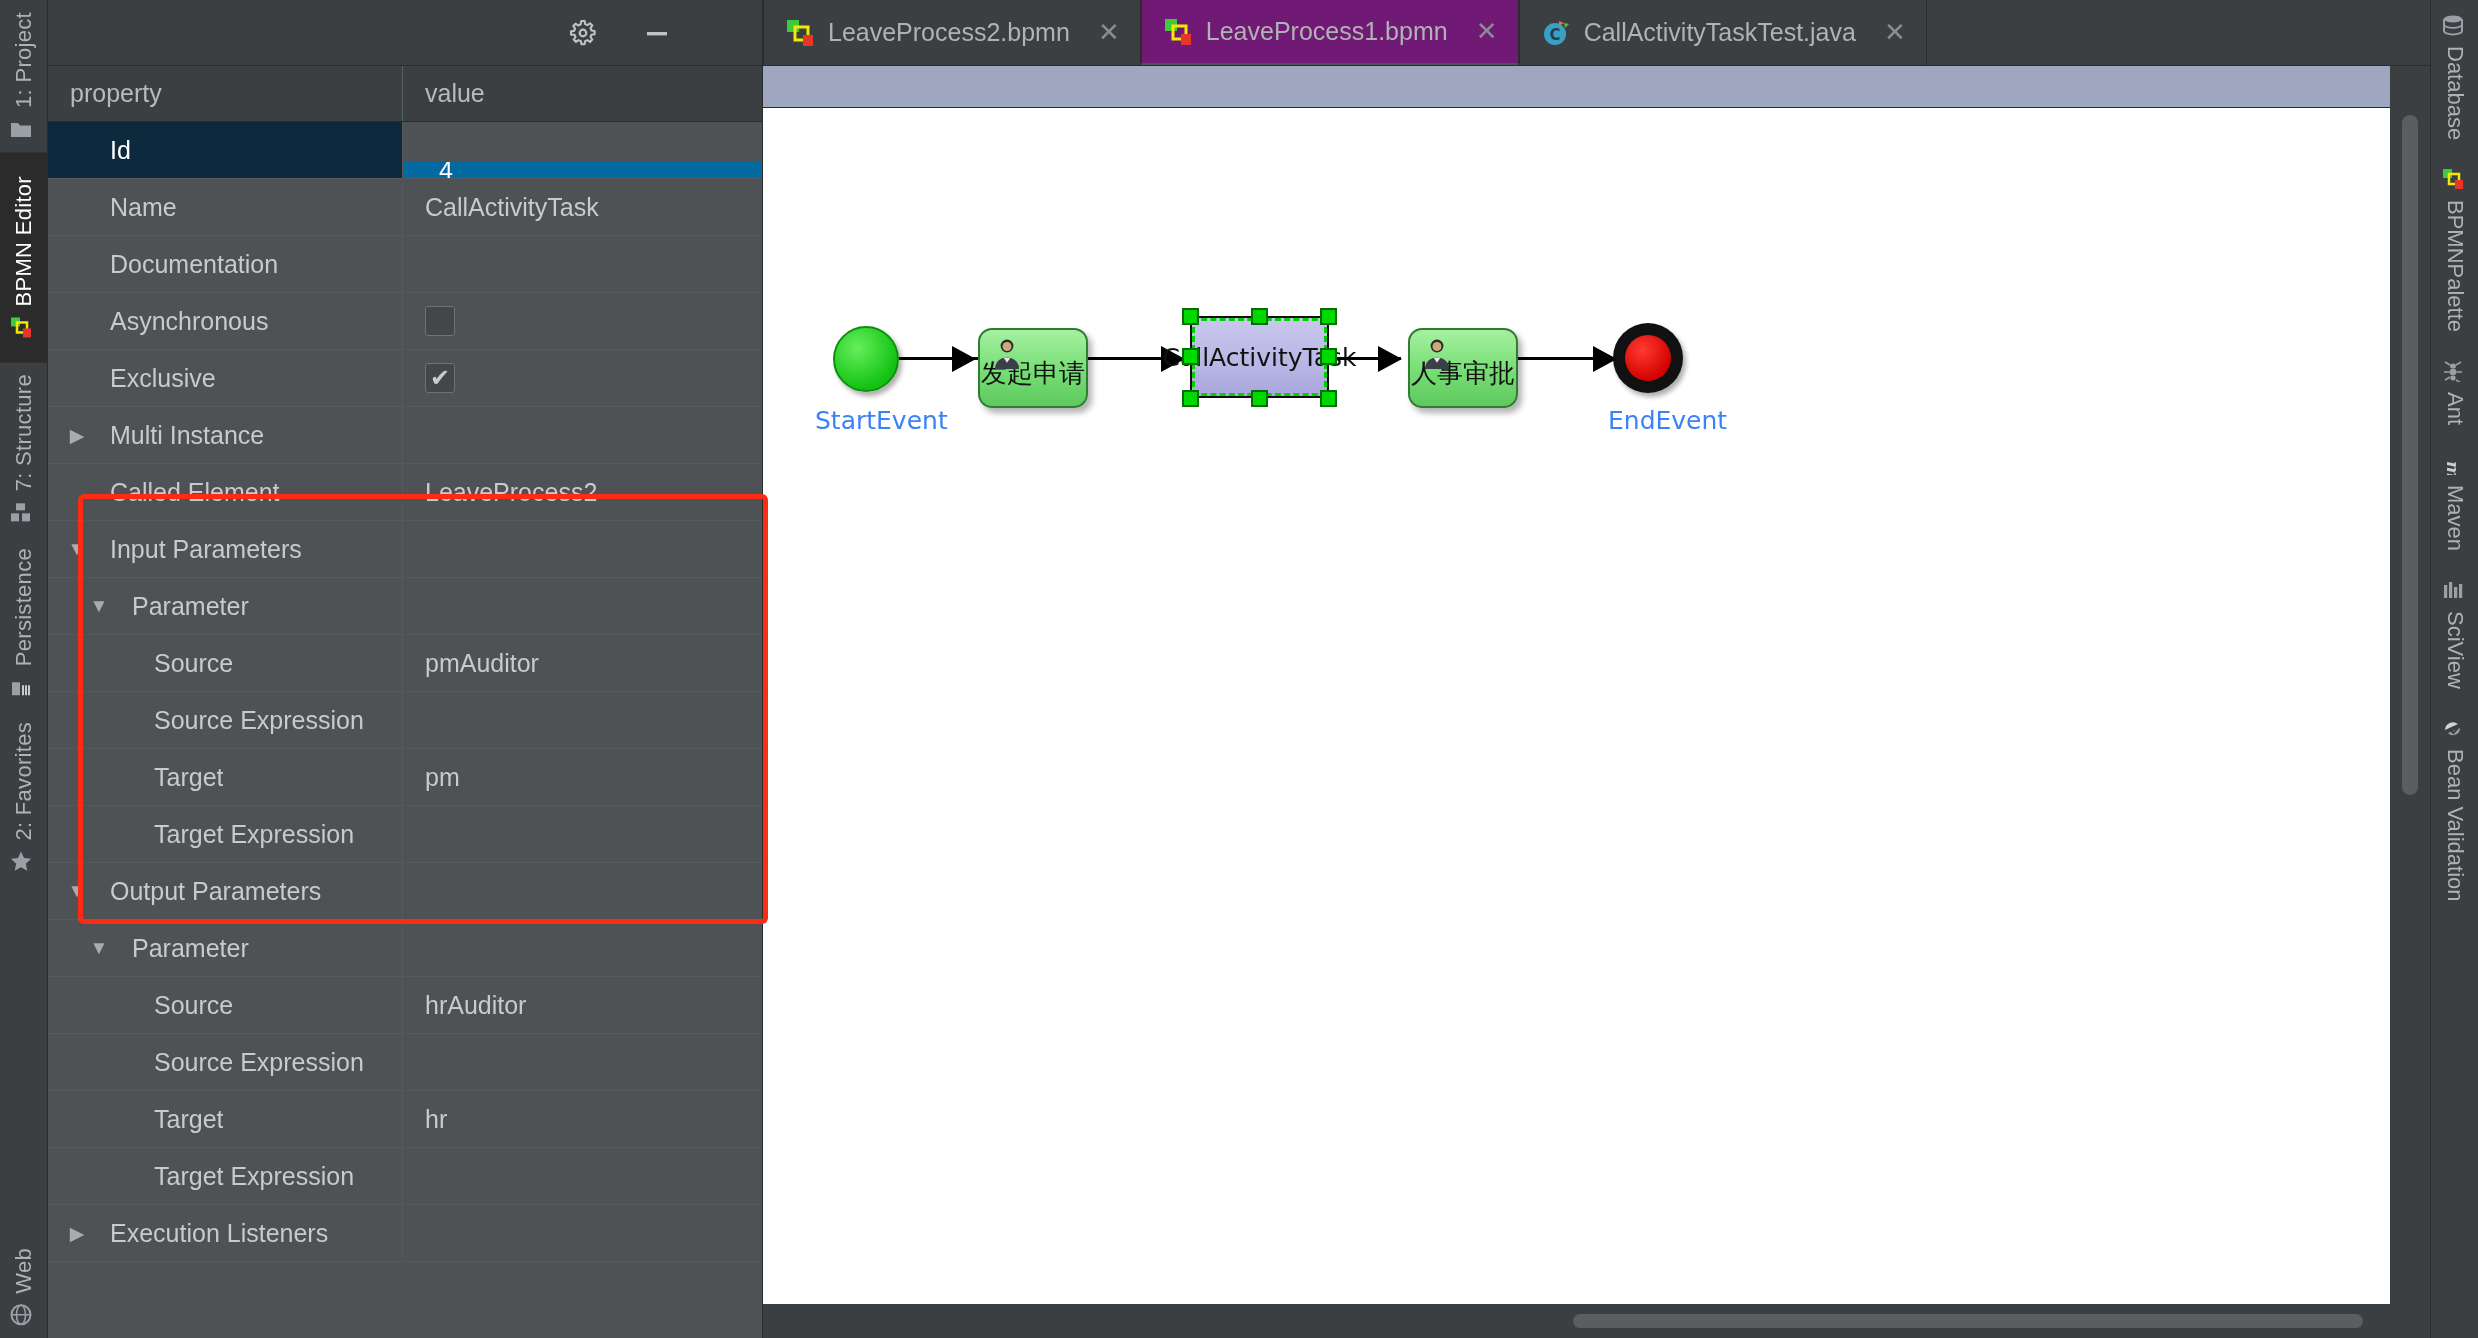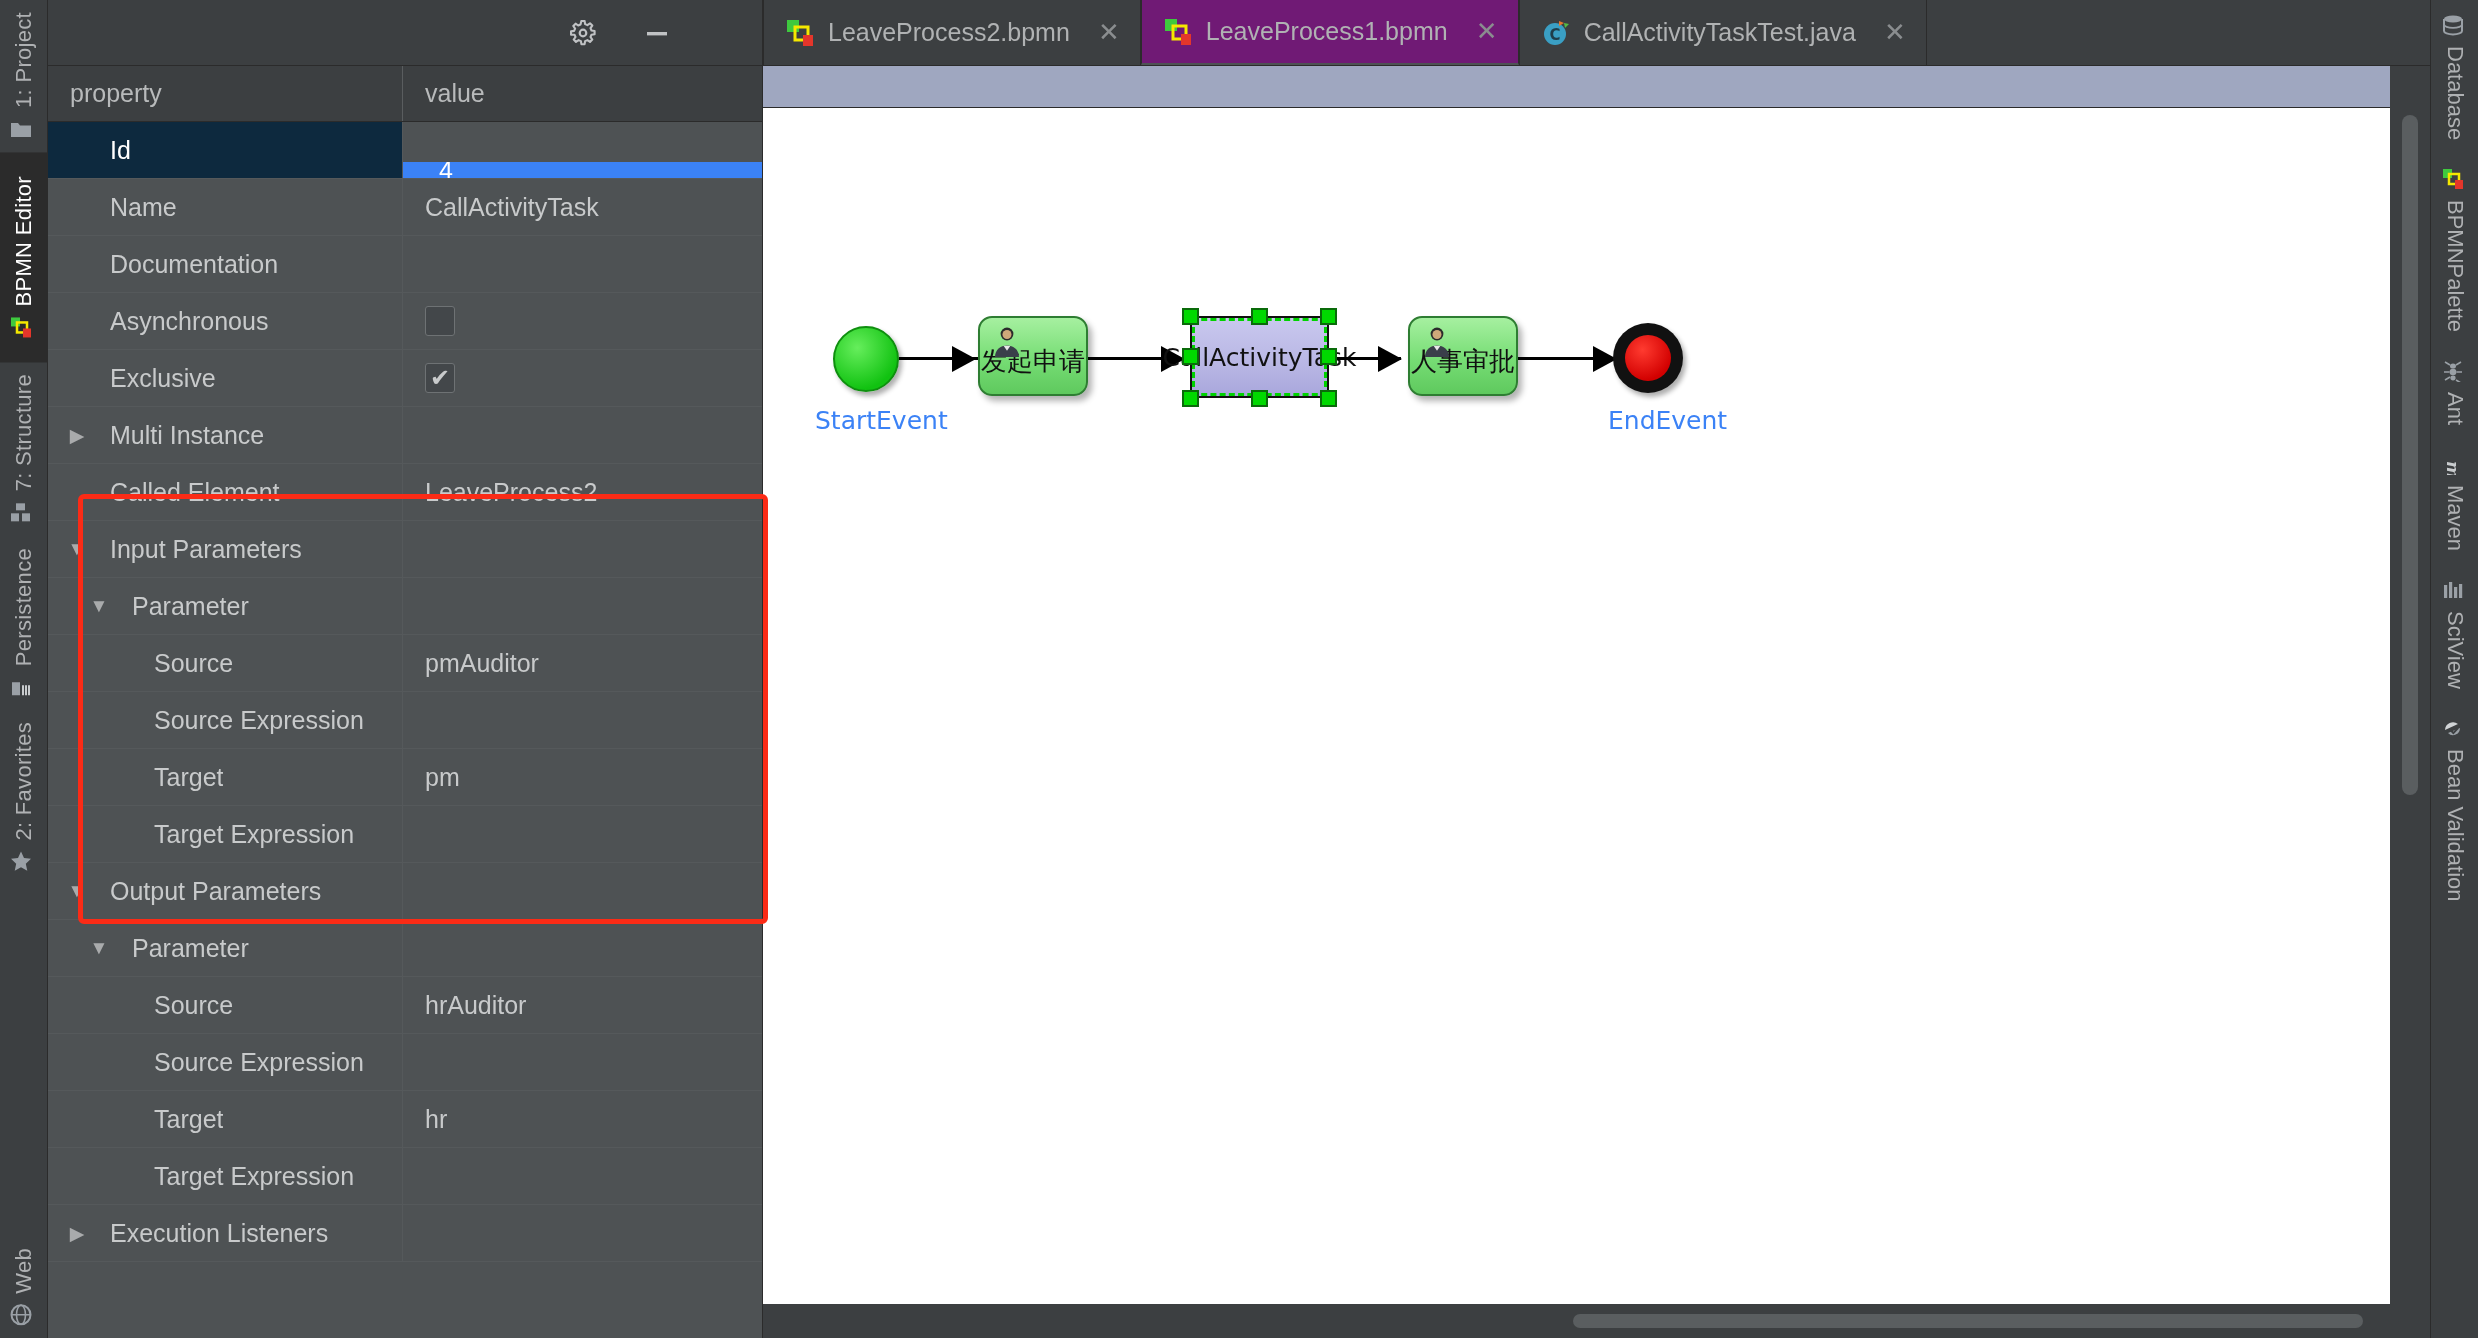--- a/index.html
+++ b/index.html
@@ -129,21 +129,21 @@
   }
   .prow {
     display: flex;
     height: 57px;
     border-bottom: 1px solid #55595b;
     color: #c8cacb;
     font-size: 25px;
     align-items: stretch;
   }
   .prow.selected .cell-prop { background: #0d293e; color: #ffffff; }
-  .prow.selected .cell-val  { background: #3b82f6; color: #ffffff; margin-top: 40px; }
+  .prow.selected .cell-val  { background: #0369a1; color: #ffffff; margin-top: 40px; }
   .cell-prop {
     width: 355px; flex: 0 0 355px;
     display: flex; align-items: center;
     border-right: 1px solid #55595b;
     padding-left: 12px;
     gap: 16px;
     overflow: hidden;
   }
   .cell-val {
     flex: 1 1 auto;
@@ -296,20 +296,21 @@
     align-items: center;
     justify-content: center;
     font-family: "DejaVu Sans", sans-serif;
     font-size: 26px;
     color: #111;
     box-shadow: 4px 5px 6px rgba(0,0,0,0.3);
   }
   .task-green {
     background: linear-gradient(180deg,#a6f0a0 0%, #76dd74 55%, #5fc95e 100%);
     border: 2px solid #2e7d32;
+    margin-top: 12px;
   }
   .task-sel {
     background: linear-gradient(180deg,#c9c8ee 0%, #b8b6e4 60%, #a9a7dc 100%);
     border: 2px solid #11100f;
     border-radius: 4px;
     outline: 3px dashed #00d200;
     outline-offset: -5px;
   }
   .user-ico {
     position: absolute;

